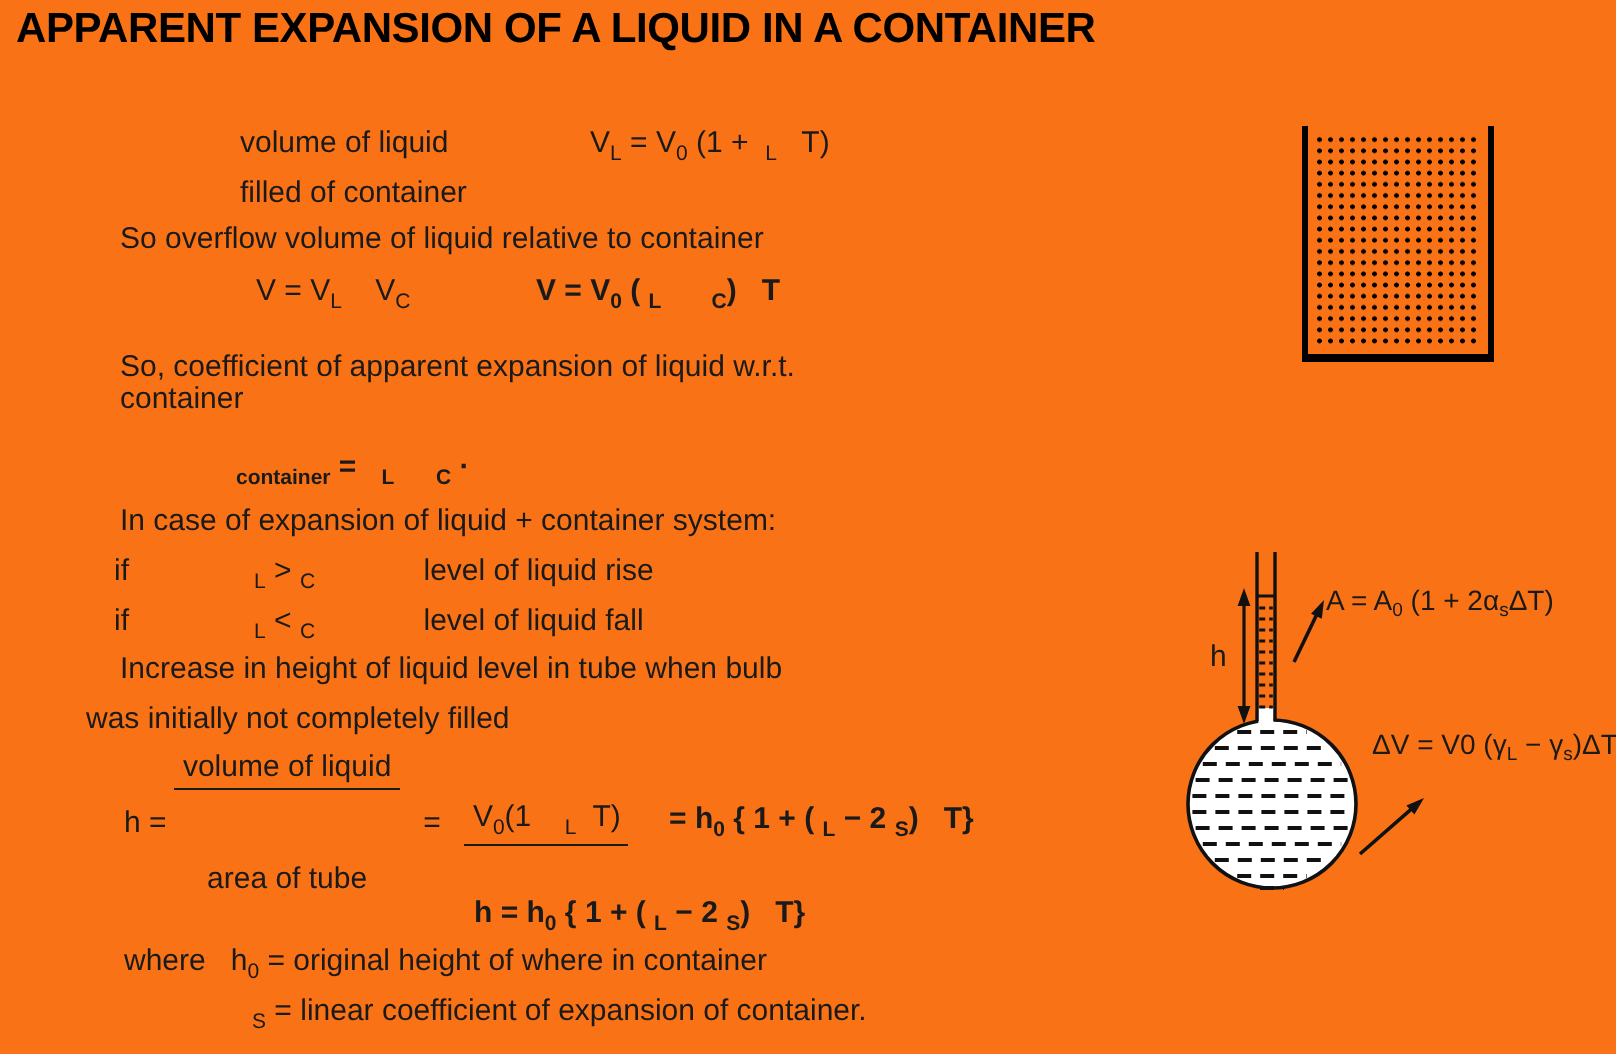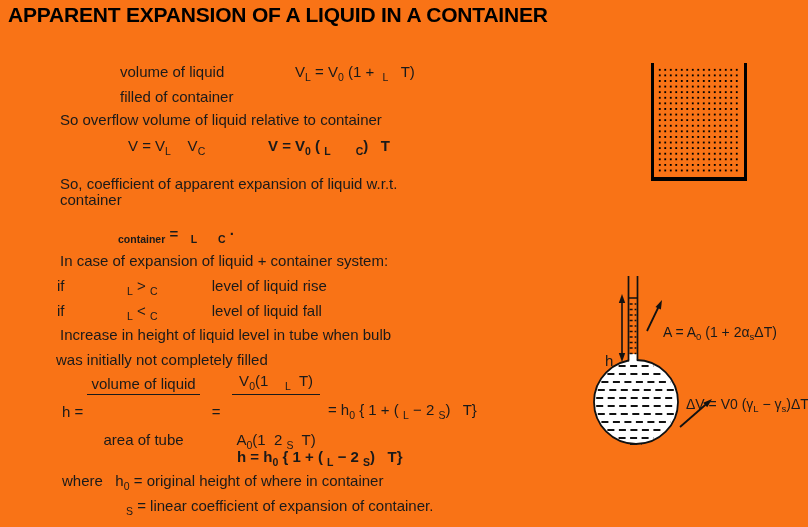--- a/index.html
+++ b/index.html
@@ -8,28 +8,28 @@
   .title{position:absolute;left:8px;top:3px;font-size:21px;font-weight:bold;color:#000;
          letter-spacing:-0.2px;white-space:pre;}
   .line{position:absolute;font-size:15px;line-height:20px;white-space:pre;}
   .bold{font-weight:bold;}
   .sub{font-size:10.5px;vertical-align:-4px;}
   .fracrow{position:absolute;display:flex;align-items:center;font-size:15px;white-space:pre;}
   .frac{display:inline-block;text-align:center;}
   .num{display:block;padding:0 4px 2px;border-bottom:1.6px solid #1a1a1a;white-space:pre;}
   .den{display:block;padding:2px 4px 0;white-space:pre;}
   .mid{margin:0 12px;}
-  .suffix{margin-left:4px;}
+  .suffix{margin-left:16px;font-weight:bold;}
   .container-box{position:absolute;left:651px;top:63px;width:90px;height:114px;
                  border-left:3px solid #000;border-right:3px solid #000;border-bottom:4px solid #000;}
   .dots{position:absolute;left:3px;right:3px;top:4px;bottom:3px;
         background-image:radial-gradient(circle,#000 1.02px,transparent 1.35px);
         background-size:5.5px 5.6px;}
   .flask-svg{position:absolute;left:585px;top:268px;}
-  .dlabel{position:absolute;font-size:14px;line-height:18px;white-space:pre;margin-top:32px;}
+  .dlabel{position:absolute;font-size:14px;line-height:18px;white-space:pre;}
   .dlabel .sub{font-size:9.5px;vertical-align:-3px;}
 </style>
 </head>
 <body>
 
 <div class="page">
 
   <div class="title">APPARENT EXPANSION OF A LIQUID IN A CONTAINER</div>
 
 
@@ -46,32 +46,31 @@
   <div class="line" style="left:60px;top:174px">So, coefficient of apparent expansion of liquid w.r.t.</div>
   <div class="line" style="left:60px;top:190px">container</div>
 
   <div class="line bold" style="left:118px;top:224px"><span class="sub">container</span><span> =   </span><span class="sub">L</span><span>     </span><span class="sub">C</span><span> ·</span></div>
 
   <div class="line" style="left:60px;top:251px">In case of expansion of liquid + container system:</div>
   <div class="line" style="left:57px;top:276px"><span>if               </span><span class="sub">L</span><span> &gt; </span><span class="sub">C</span><span>             level of liquid rise</span></div>
   <div class="line" style="left:57px;top:301px"><span>if               </span><span class="sub">L</span><span> &lt; </span><span class="sub">C</span><span>             level of liquid fall</span></div>
 
   <div class="line" style="left:60px;top:325px">Increase in height of liquid level in tube when bulb</div>
-  <div class="line" style="left:56px;top:350px">was initially not completely filled</div>
+  <div class="line" style="left:43px;top:350px">was initially not completely filled</div>
 
   <div class="fracrow" style="left:62px;top:386px;height:50px">
     <span>h = </span>
     <span class="frac">
       <span class="num">volume of liquid</span>
       <span class="den">area of tube</span>
     </span>
     <span class="mid">=</span>
     <span class="frac">
       <span class="num"><span>V</span><span class="sub">0</span><span>(1    </span><span class="sub">L</span><span>  T)</span></span>
-      <span class="den"><span>A</span><span class="sub">0</span><span>(1  2 </span><span class="sub">S</span><span>  T)</span></span>
     </span>
     <span class="suffix"><span> = h</span><span class="sub">0</span><span> { 1 + ( </span><span class="sub">L</span><span> − 2 </span><span class="sub">S</span><span>)   T}</span></span>
   </div>
 
   <div class="line bold" style="left:237px;top:447px"><span>h = h</span><span class="sub">0</span><span> { 1 + ( </span><span class="sub">L</span><span> − 2 </span><span class="sub">S</span><span>)   T}</span></div>
 
   <div class="line" style="left:62px;top:471px"><span>where   h</span><span class="sub">0</span><span> = original height of where in container</span></div>
   <div class="line" style="left:126px;top:496px"><span class="sub">S</span><span> = linear coefficient of expansion of container.</span></div>
 
   <div class="container-box">

